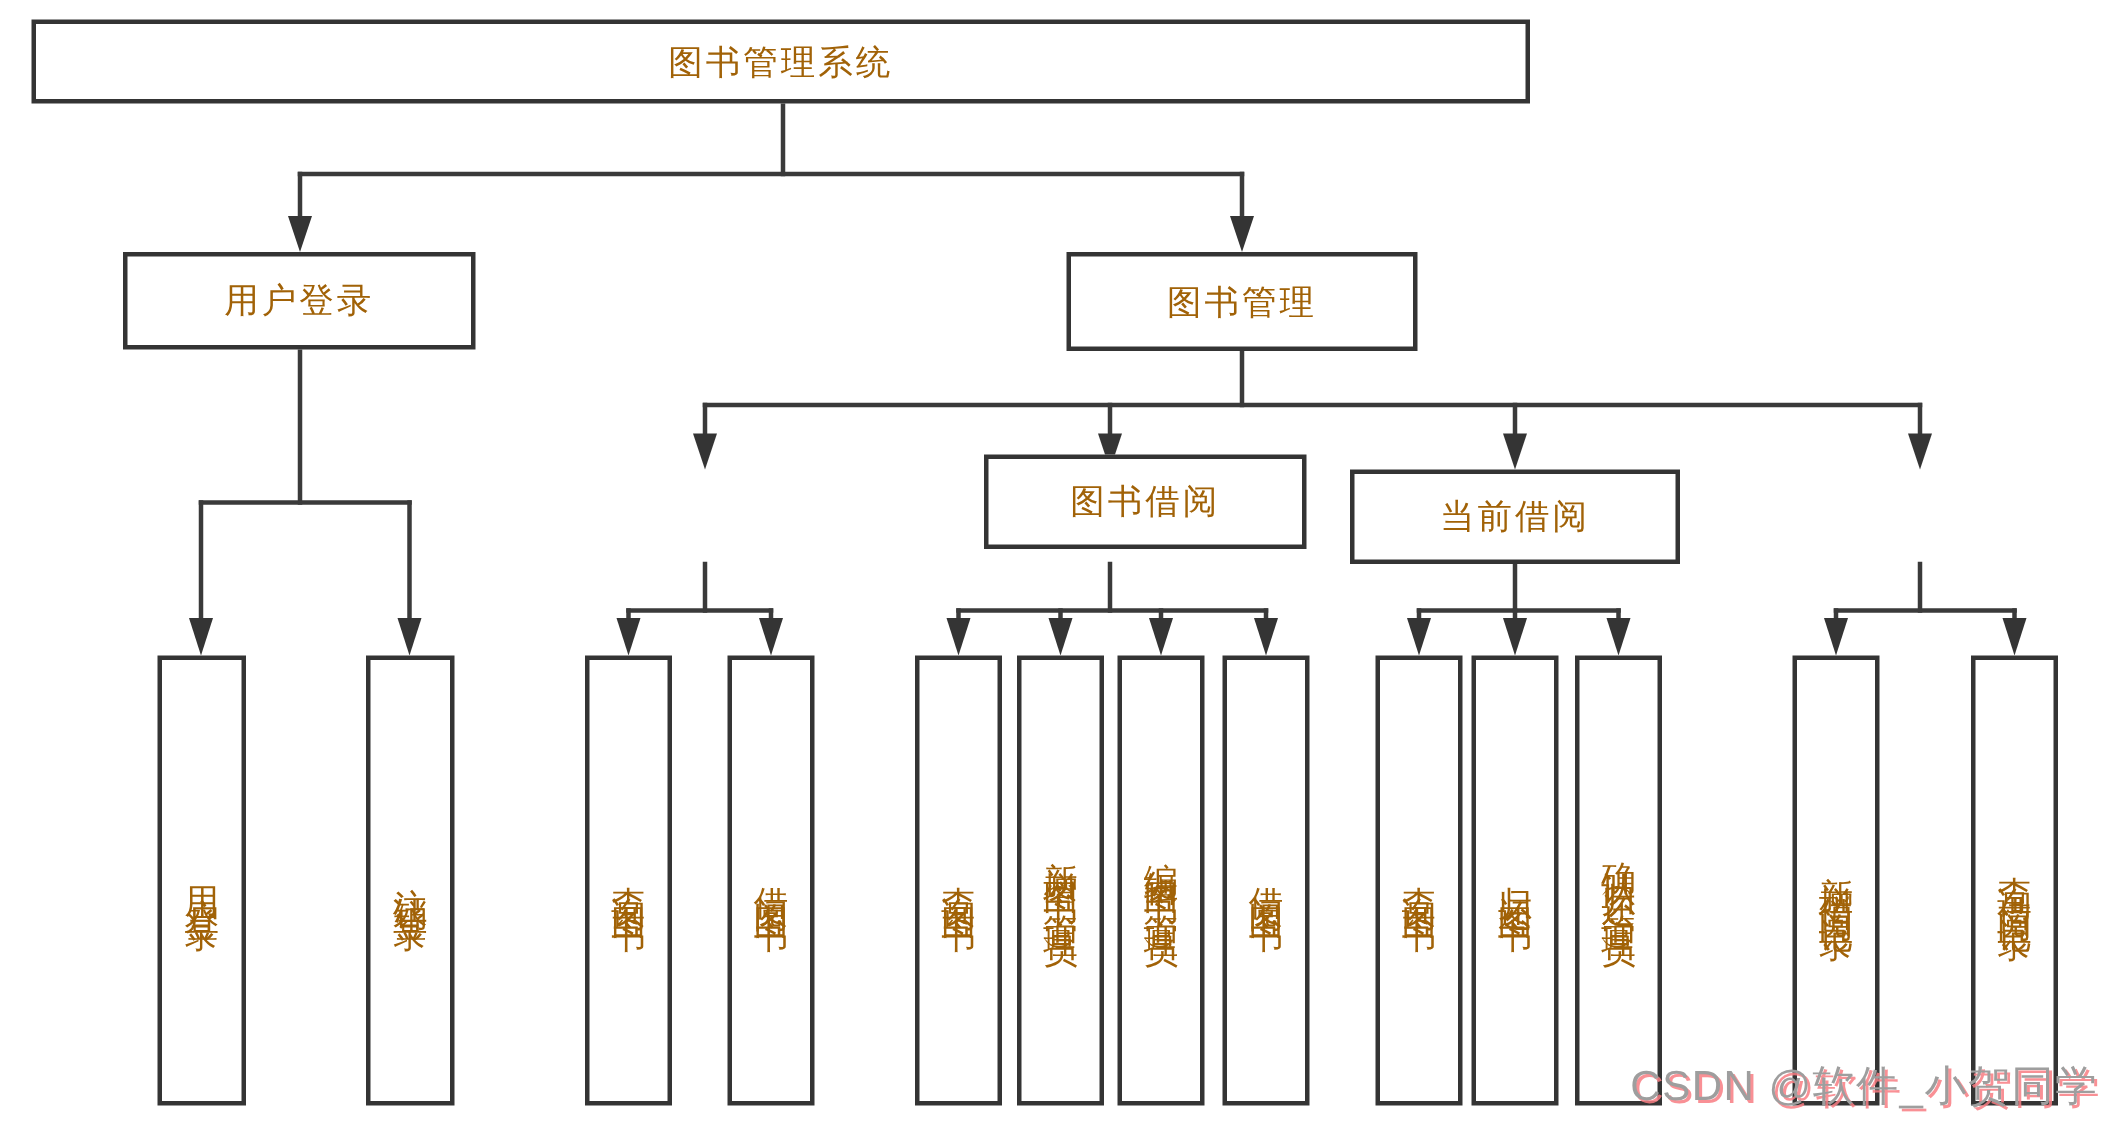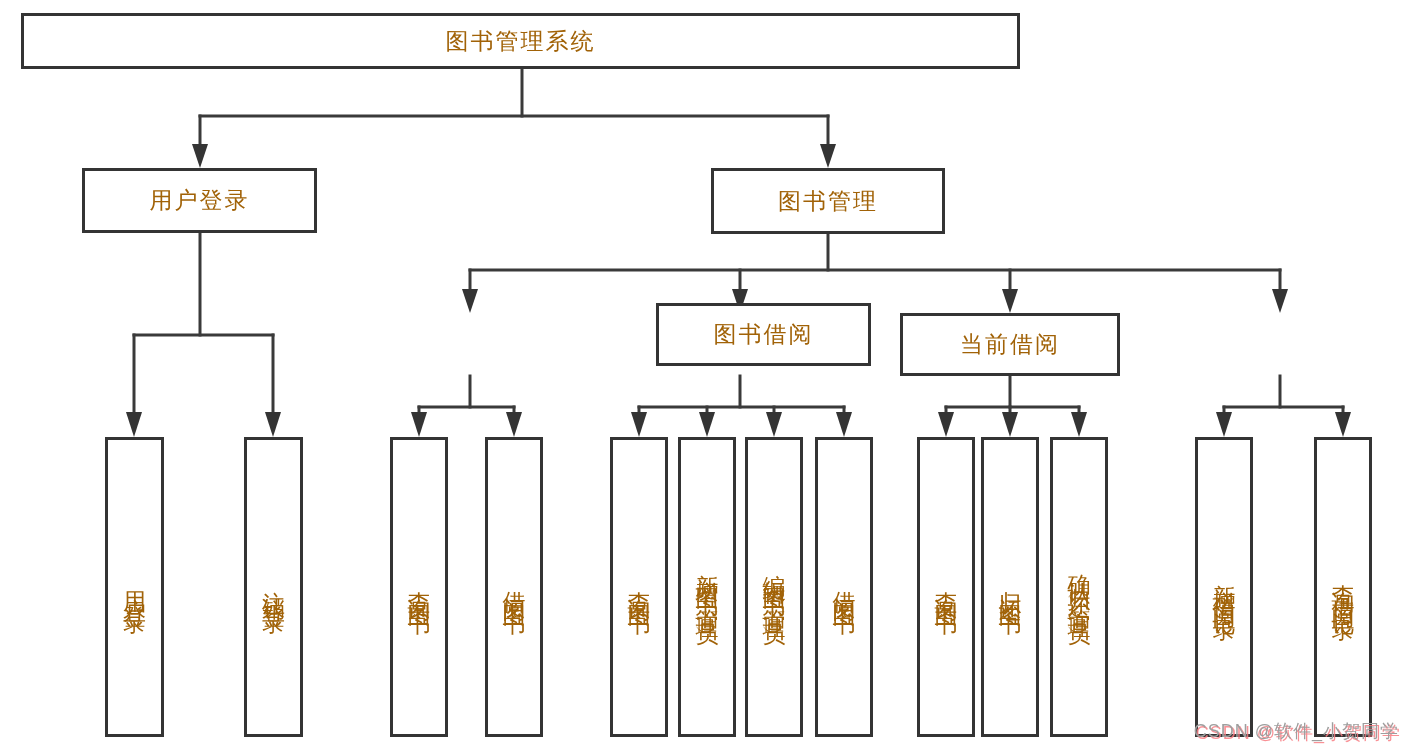--- a/index.html
+++ b/index.html
@@ -46,21 +46,21 @@
   .n-l-bb3{left:745px;}
   .n-l-bb4{left:815px;}
   .n-l-cb1{left:917px;}
   .n-l-cb2{left:981px;}
   .n-l-cb3{left:1050px;}
   .n-l-br1{left:1195px;}
   .n-l-br2{left:1314px;}
   .watermark{
     position:absolute;
     right:6px;bottom:4px;
-    font-size:18px;
+    font-size:28px;
     color:#9e9e9e;
     text-shadow:2px 2px 0 rgba(248,125,130,0.85);
     white-space:nowrap;
     letter-spacing:1px;
   }
 </style>
 </head>
 <body>
 
 <div class="canvas">

